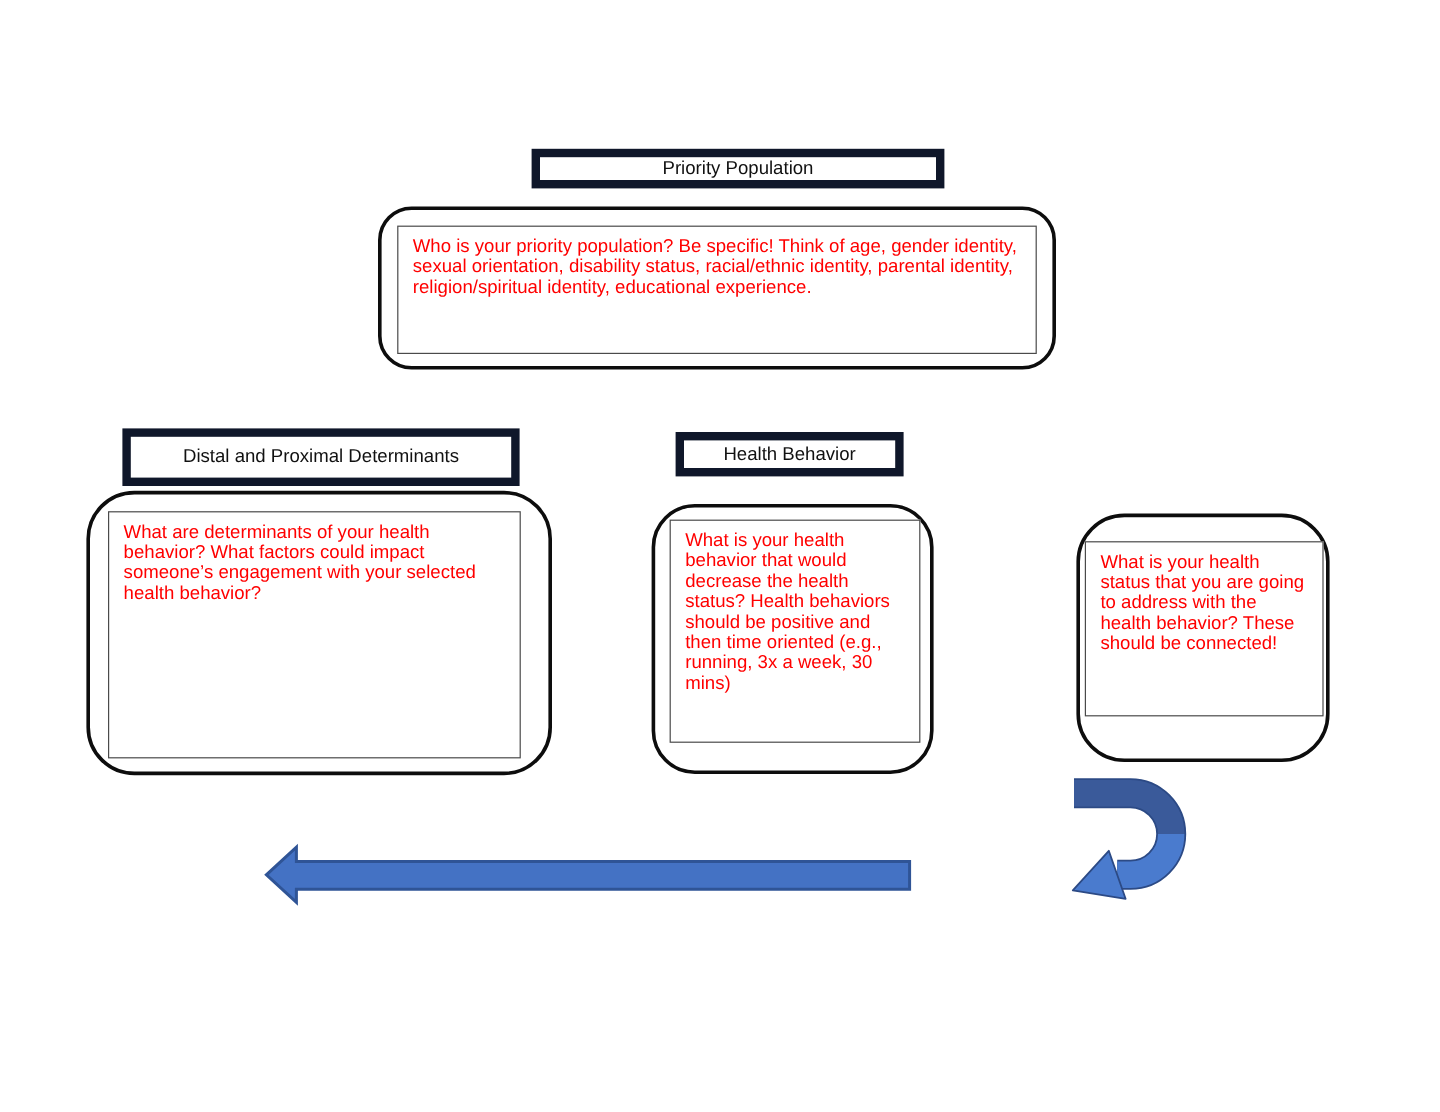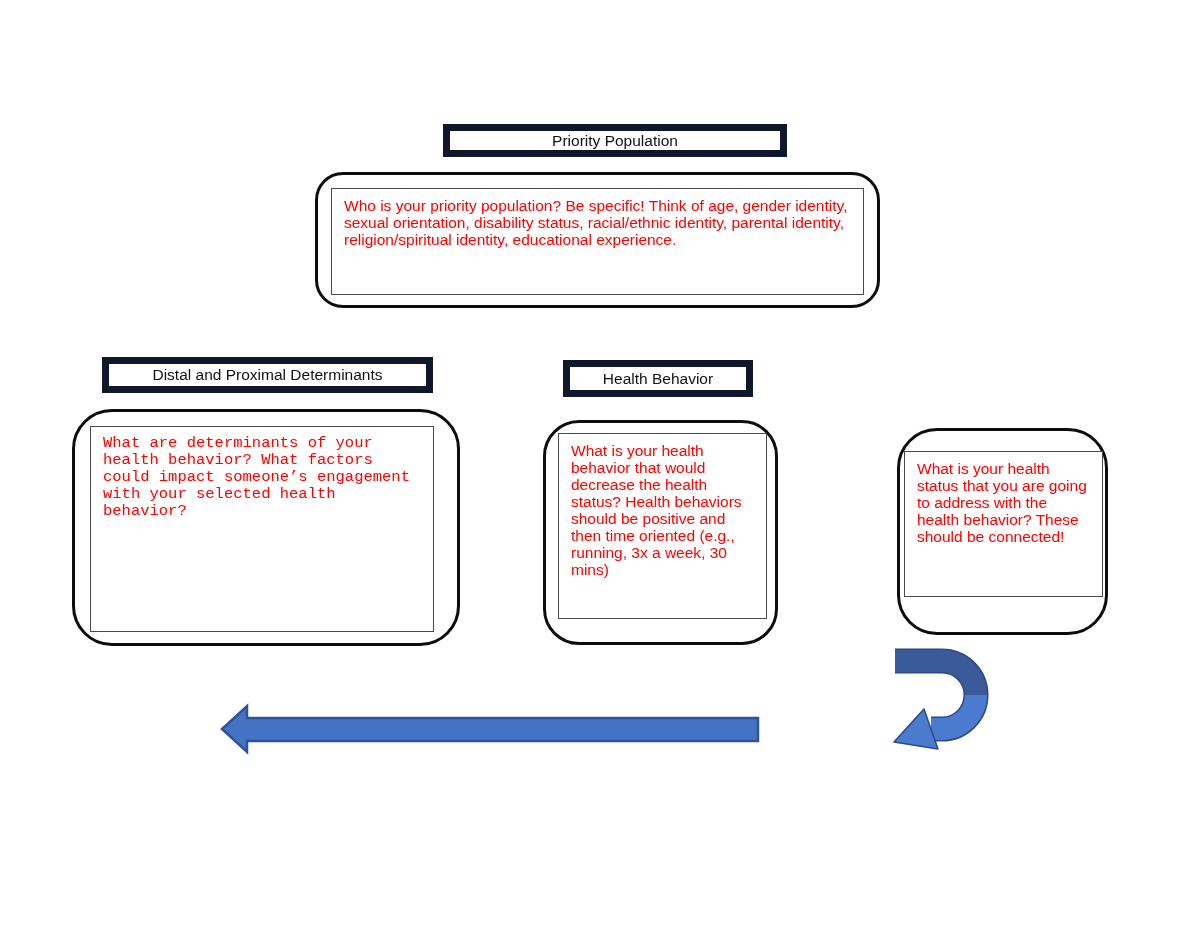--- a/index.html
+++ b/index.html
@@ -56,24 +56,24 @@
 <div class="canvas">
 
   <div class="title-box" style="left:443px; top:124px; width:344px; height:33px;">Priority Population</div>
 
   <div class="note-outer" style="left:315px; top:172px; width:565px; height:136px; border-radius:28px;">
     <div class="note-inner" style="left:13px; top:13px; right:13px; bottom:10px;">
       <p class="note-text">Who is your priority population? Be specific! Think of age, gender identity, sexual orientation, disability status, racial/ethnic identity, parental identity, religion/spiritual identity, educational experience.</p>
     </div>
   </div>
 
-  <div class="title-box" style="left:102px; top:357px; width:331px; height:36px;">Distal and Proximal Determinants</div>
+  <div class="title-box" style="left:102px; top:357px; width:331px; height:48px;">Distal and Proximal Determinants</div>
 
   <div class="note-outer" style="left:72px; top:409px; width:388px; height:237px; border-radius:40px;">
-    <div class="note-inner" style="left:15px; top:14px; right:23px; bottom:11px;font-family:Liberation Mono, monospace;">
+    <div class="note-inner" style="left:15px; top:14px; right:23px; bottom:11px;">
       <p class="note-text">What are determinants of your health behavior? What factors could impact someone’s engagement with your selected health behavior?</p>
     </div>
   </div>
 
   <div class="title-box" style="left:563px; top:360px; width:190px; height:37px;text-align:center;">Health Behavior</div>
 
   <div class="note-outer" style="left:543px; top:420px; width:235px; height:225px; border-radius:36px;padding-left:37px;">
     <div class="note-inner" style="left:12px; top:10px; right:8px; bottom:23px;">
       <p class="note-text">What is your health behavior that would decrease the health status? Health behaviors should be positive and then time oriented (e.g., running, 3x a week, 30 mins)</p>
     </div>

